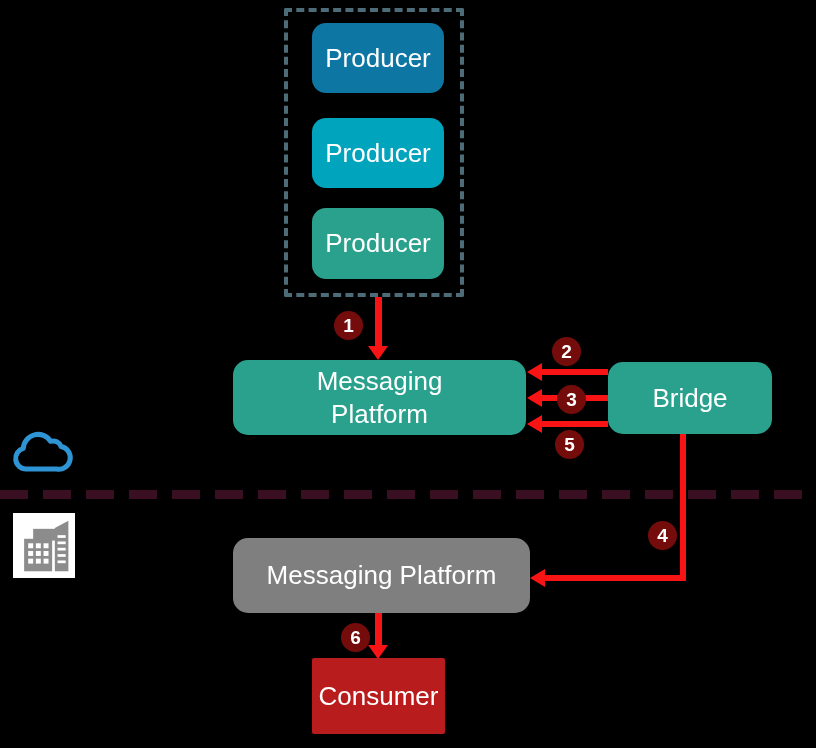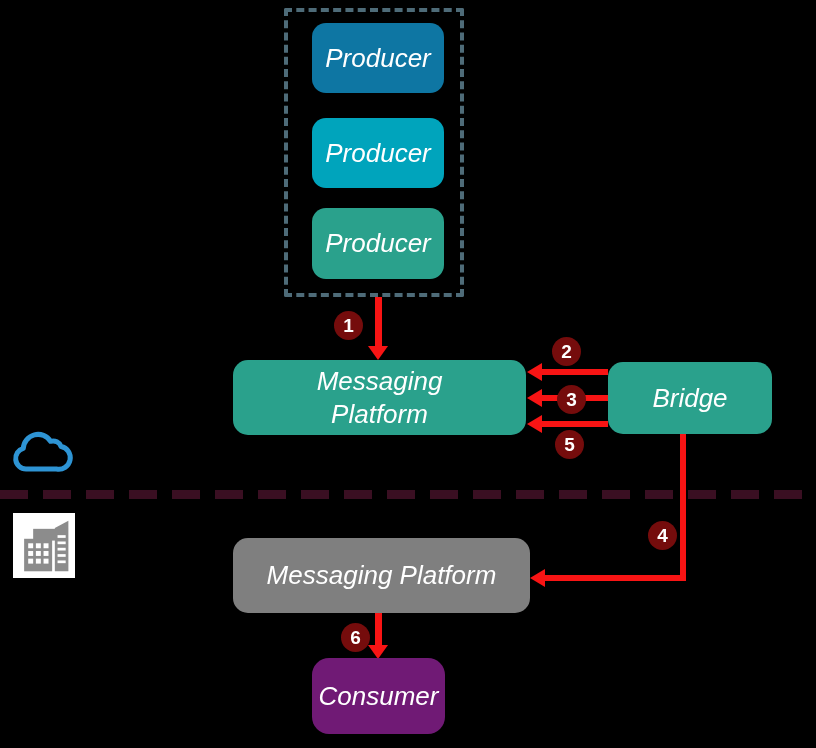--- a/index.html
+++ b/index.html
@@ -5,33 +5,33 @@
   html,body{margin:0;padding:0;background:#000;}
   #canvas{
     position:relative;width:816px;height:748px;background:#000000;
     font-family:"Liberation Sans", sans-serif;overflow:hidden;
   }
   .node{
     position:absolute;display:flex;align-items:center;justify-content:center;
     color:#ffffff;font-size:26px;line-height:1.25;text-align:center;
     border-radius:15px;
   }
-  .node .lbl{display:block;font-style:italic;}
+  .node .lbl{display:block;}
   .node .wrap{max-width:180px;}
   .producer-group{
     position:absolute;left:284px;top:8px;width:180px;height:289px;
     border:4px dashed #4E6B78;box-sizing:border-box;border-radius:2px;
   }
   .p1{left:312px;top:23px;width:132px;height:70px;background:#0E76A3;border-radius:14px;}
   .p2{left:312px;top:118px;width:132px;height:70px;background:#00A4BC;border-radius:14px;}
   .p3{left:312px;top:208px;width:132px;height:71px;background:#2AA18C;border-radius:14px;}
   .mp-cloud{left:233px;top:360px;width:293px;height:75px;background:#2AA18C;}
   .bridge{left:608px;top:362px;width:164px;height:72px;background:#2AA18C;}
   .mp-onprem{left:233px;top:538px;width:297px;height:75px;background:#7F7F7F;}
-  .consumer{left:312px;top:658px;width:133px;height:76px;background:#701a75;border-radius:17px;}
+  .consumer{left:312px;top:658px;width:133px;height:76px;background:#b91c1c;border-radius:2px;}
   .aline{position:absolute;background:#F81414;}
   .ahead{position:absolute;width:0;height:0;}
   .ahead.down{border-left:10px solid transparent;border-right:10px solid transparent;border-top:14px solid #F81414;}
   .ahead.left{border-top:9px solid transparent;border-bottom:9px solid transparent;border-right:15px solid #F81414;}
   .badge{
     position:absolute;width:29px;height:29px;border-radius:50%;background:#750C0C;
     color:#fff;font-weight:bold;font-size:19px;display:flex;align-items:center;justify-content:center;
     z-index:5;
   }
   .separator{

